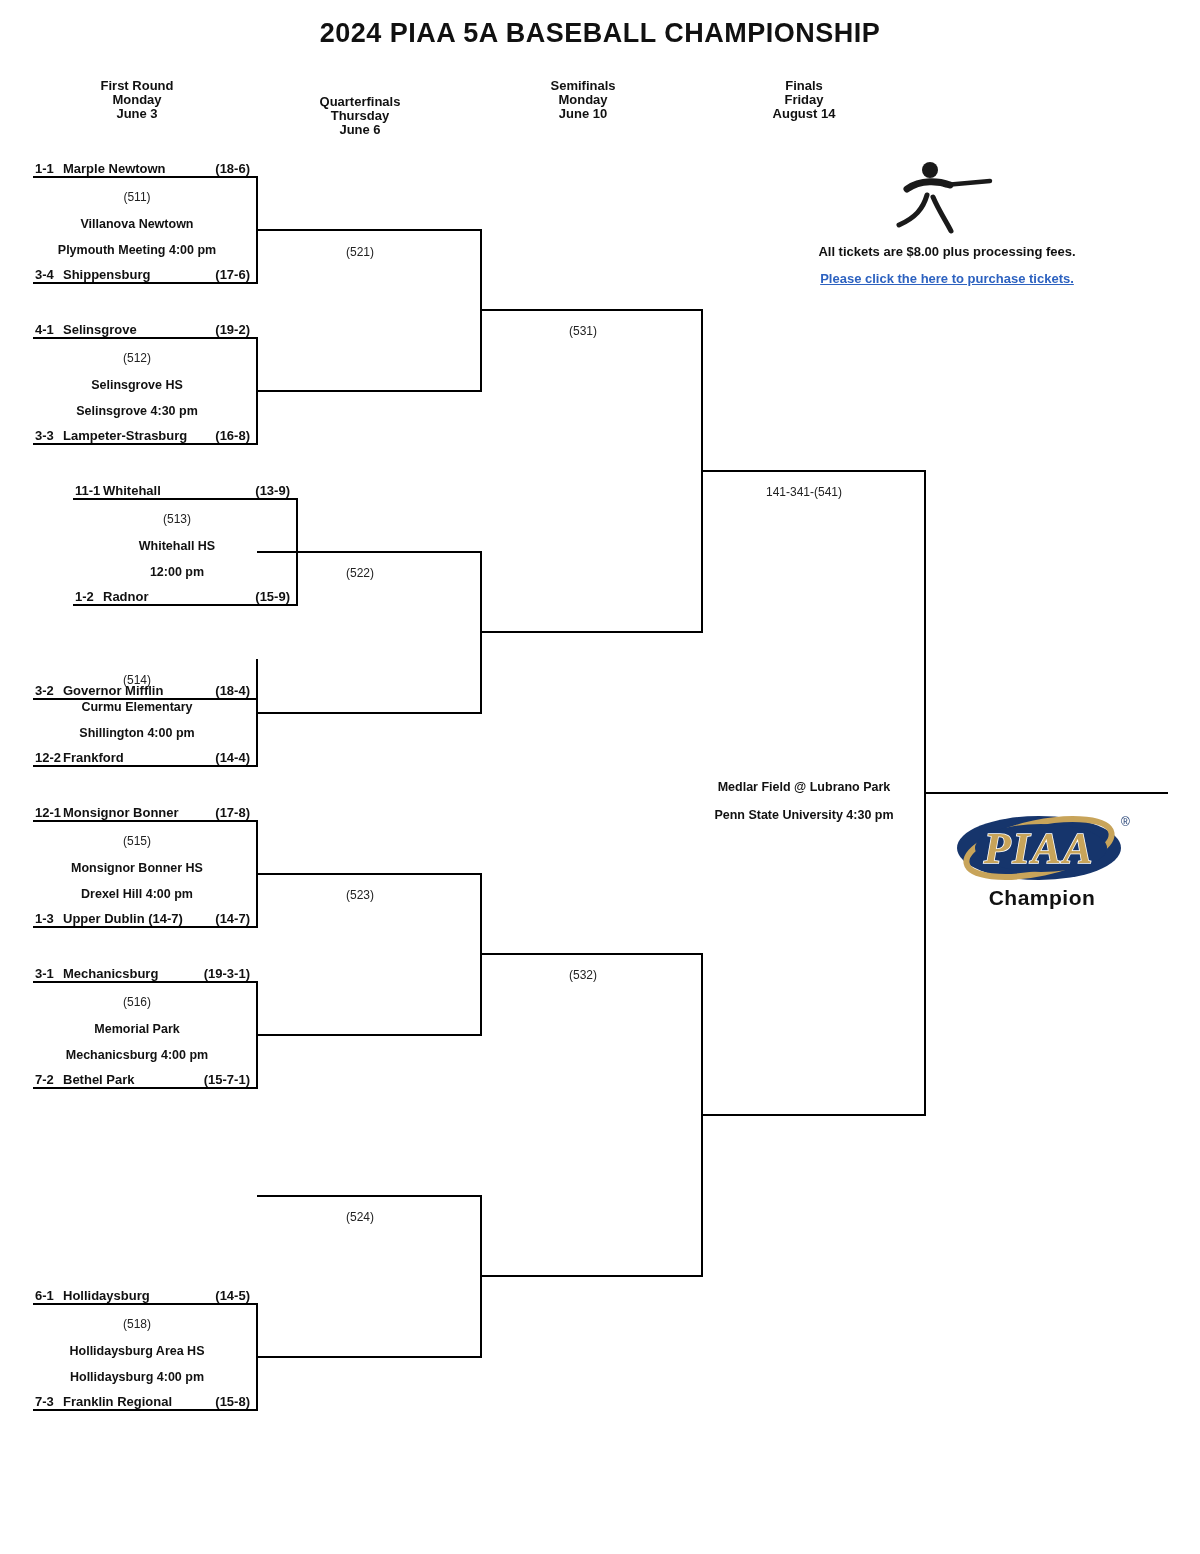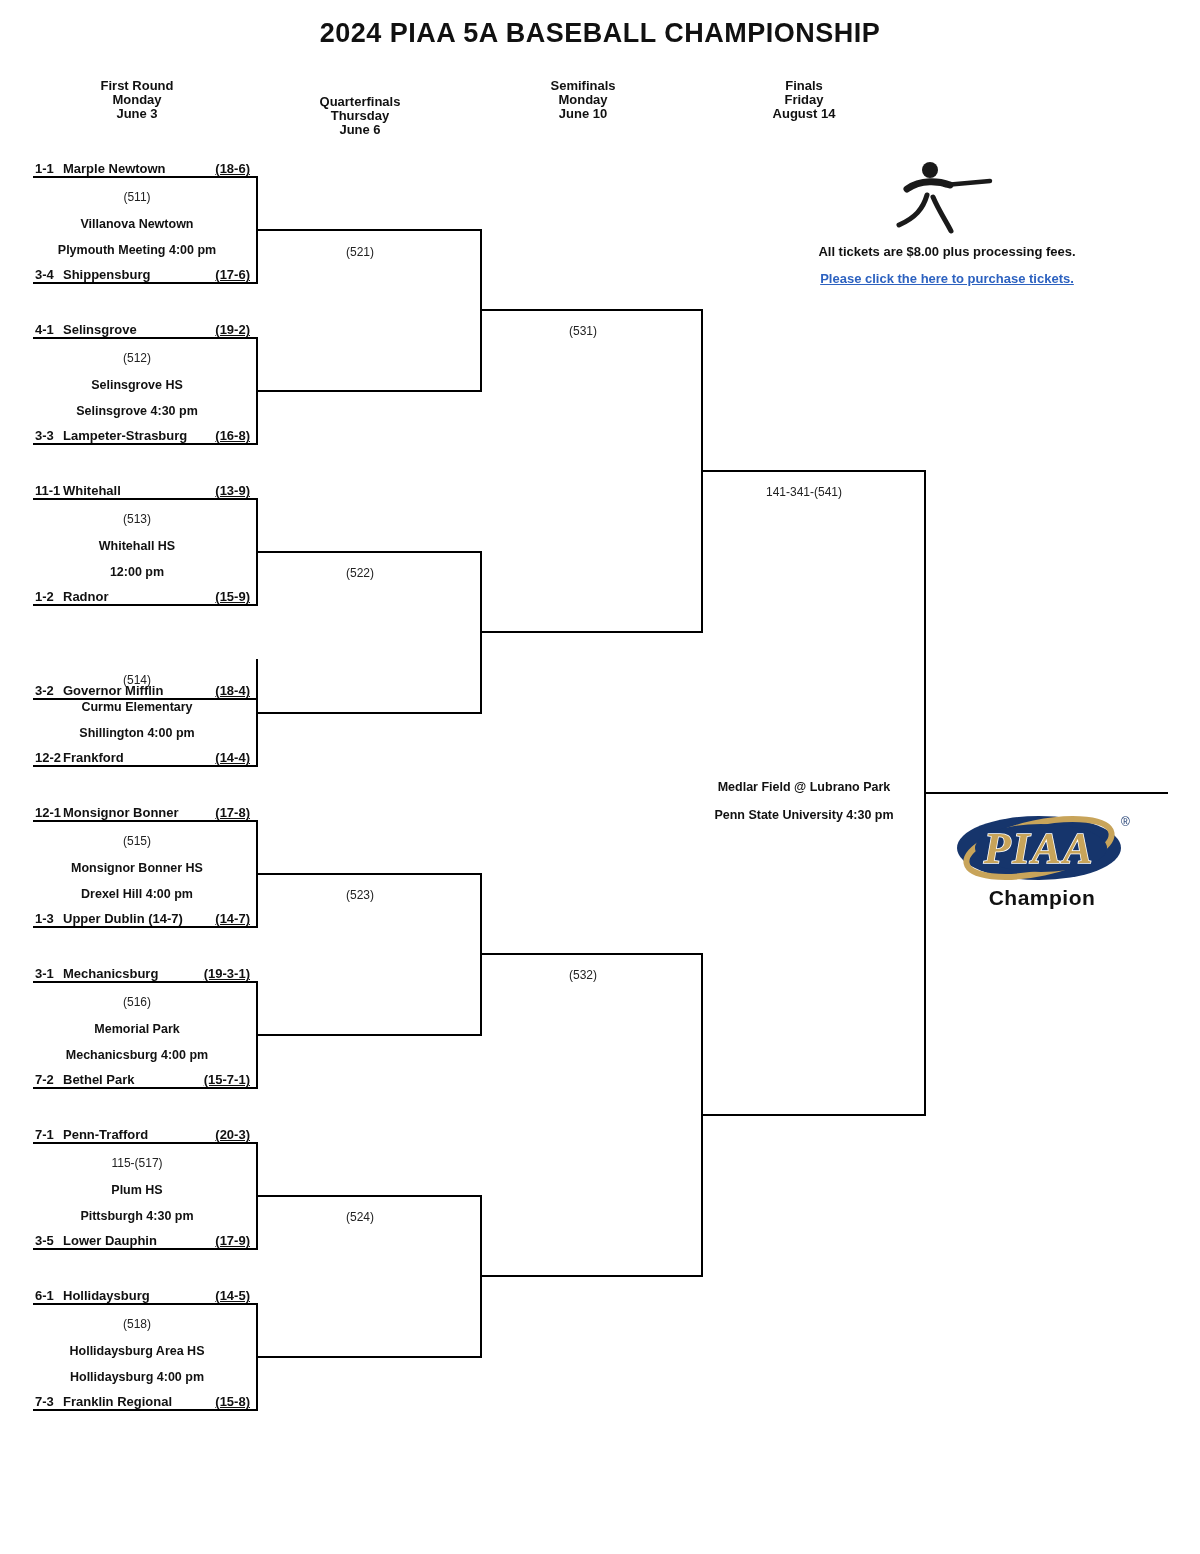--- a/index.html
+++ b/index.html
@@ -11,21 +11,21 @@
     font-size:27px;font-weight:bold;letter-spacing:.5px;}
   .round-head{position:absolute;top:79px;width:180px;text-align:center;
     font-size:13px;font-weight:bold;line-height:14px;}
   .hline,.vline{position:absolute;background:#000;}
   .hline{height:2px;} .vline{width:2px;}
   .match{position:absolute;left:33px;width:225px;height:124px;}
   .trow{position:absolute;left:0;width:225px;height:16px;border-bottom:2px solid #000;
     font-size:13px;font-weight:bold;white-space:nowrap;}
   .trow .seed{position:absolute;left:2px;top:1px;}
   .trow .name{position:absolute;left:30px;top:1px;}
-  .trow .rec{position:absolute;right:8px;top:1px;text-decoration:underline;}
+  .trow .rec{position:absolute;right:8px;top:1px;}
   .mvert{position:absolute;left:223px;top:16px;width:2px;height:108px;background:#000;}
   .cline{position:absolute;left:0;width:208px;text-align:center;white-space:nowrap;}
   .glabel{font-size:12px;font-weight:normal;color:#222;}
   .bold12{font-size:12.5px;font-weight:bold;}
   .stage-label{position:absolute;text-align:center;font-size:12px;color:#222;white-space:nowrap;}
   .tickets-notice{position:absolute;left:796px;top:244px;width:302px;text-align:center;
     font-size:13px;font-weight:bold;}
   .tickets-link{position:absolute;left:796px;top:271px;width:302px;text-align:center;
     font-size:13px;font-weight:bold;}
   .tickets-link a{color:#2d62c0;text-decoration:underline;cursor:pointer;}
@@ -101,21 +101,21 @@
     <div class="cline bold12" style="top:57px;">Selinsgrove HS</div>
     <div class="cline bold12" style="top:83px;">Selinsgrove 4:30 pm</div>
     <div class="trow" style="top:106px;">
       <span class="seed">3-3</span>
       <span class="name">Lampeter-Strasburg</span>
       <span class="rec">(16-8)</span>
     </div>
     <div class="mvert"></div>
   </div>
 
-  <div class="match" style="top:482px;">
+  <div class="match" style="top:482px;margin-left:40px;">
     <div class="trow" style="top:0;">
       <span class="seed">11-1</span>
       <span class="name">Whitehall</span>
       <span class="rec">(13-9)</span>
     </div>
     <div class="cline glabel" style="top:30px;">(513)</div>
     <div class="cline bold12" style="top:57px;">Whitehall HS</div>
     <div class="cline bold12" style="top:83px;">12:00 pm</div>
     <div class="trow" style="top:106px;">
       <span class="seed">1-2</span>
@@ -169,36 +169,20 @@
     <div class="cline bold12" style="top:57px;">Memorial Park</div>
     <div class="cline bold12" style="top:83px;">Mechanicsburg  4:00 pm</div>
     <div class="trow" style="top:106px;">
       <span class="seed">7-2</span>
       <span class="name">Bethel Park</span>
       <span class="rec">(15-7-1)</span>
     </div>
     <div class="mvert"></div>
   </div>
 
-  <div class="match" style="top:1126px;">
-    <div class="trow" style="top:0;">
-      <span class="seed">7-1</span>
-      <span class="name">Penn-Trafford</span>
-      <span class="rec">(20-3)</span>
-    </div>
-    <div class="cline glabel" style="top:30px;">115-(517)</div>
-    <div class="cline bold12" style="top:57px;">Plum HS</div>
-    <div class="cline bold12" style="top:83px;">Pittsburgh  4:30 pm</div>
-    <div class="trow" style="top:106px;">
-      <span class="seed">3-5</span>
-      <span class="name">Lower Dauphin</span>
-      <span class="rec">(17-9)</span>
-    </div>
-    <div class="mvert"></div>
-  </div>
 
   <div class="match" style="top:1287px;">
     <div class="trow" style="top:0;">
       <span class="seed">6-1</span>
       <span class="name">Hollidaysburg</span>
       <span class="rec">(14-5)</span>
     </div>
     <div class="cline glabel" style="top:30px;">(518)</div>
     <div class="cline bold12" style="top:57px;">Hollidaysburg Area HS</div>
     <div class="cline bold12" style="top:83px;">Hollidaysburg 4:00 pm</div>

